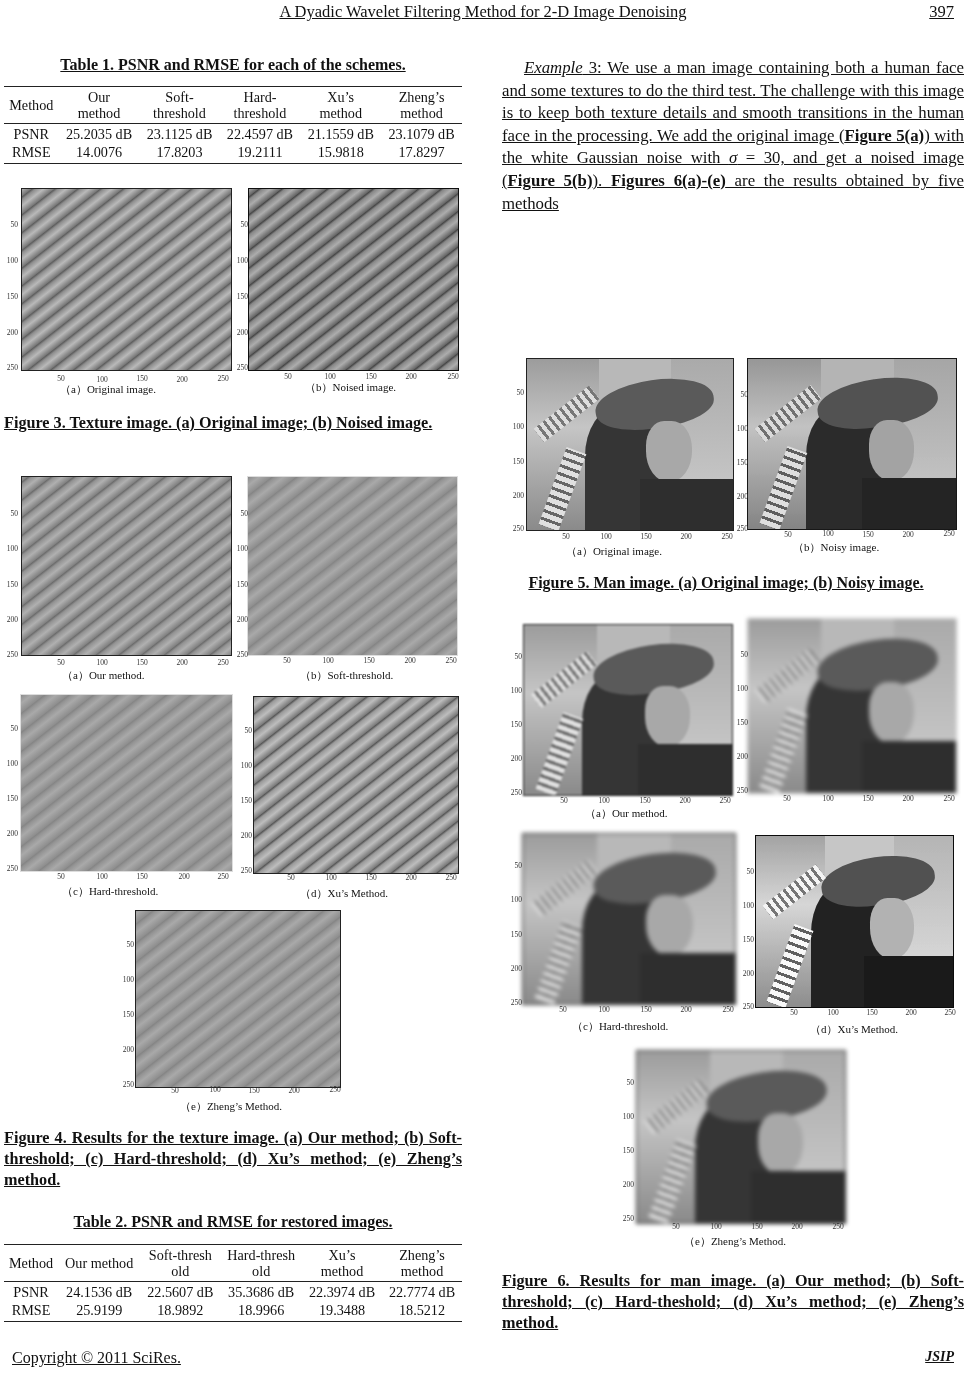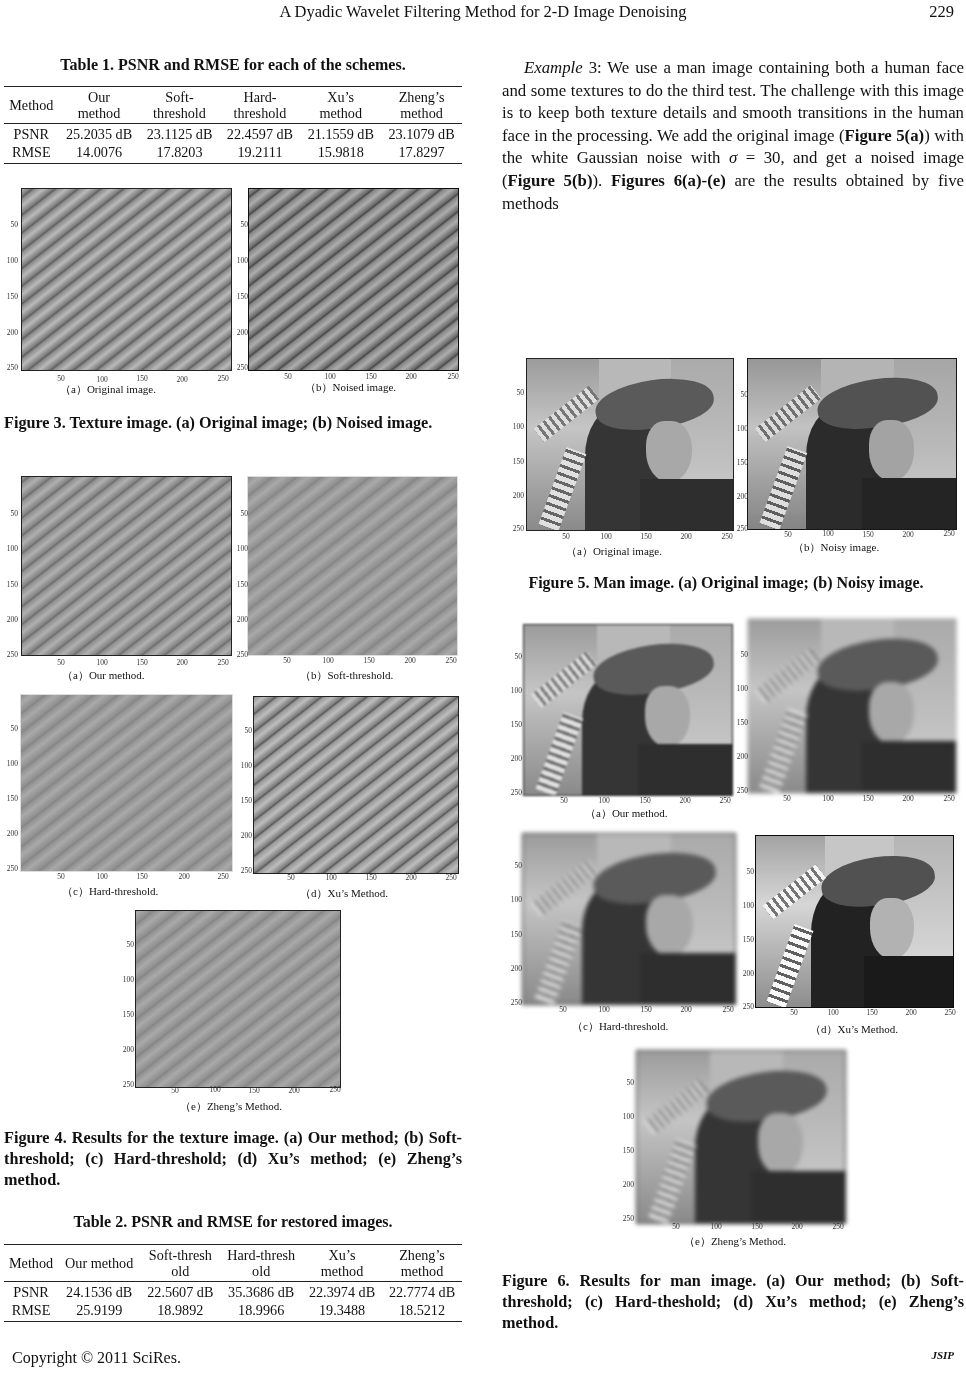--- a/index.html
+++ b/index.html
@@ -1,17 +1,17 @@
 <!DOCTYPE html>
 <html><head>
 <meta charset="utf-8">
 <style>
   html,body{margin:0;padding:0;background:#fff;}
   body{width:966px;height:1386px;position:relative;overflow:hidden;font-family:"Liberation Serif","DejaVu Serif",serif;color:#111;}
-  .abs{position:absolute;}
+  .abs{position:absolute;text-decoration:underline;}
   .hdr-title{left:0;width:966px;top:2px;text-align:center;font-size:16.5px;}
   .hdr-page{right:12px;top:2px;font-size:16.5px;}
   .cap{font-weight:bold;font-size:16px;text-align:center;}
   .capj{font-weight:bold;font-size:16.2px;text-align:justify;line-height:21px;}
   table.t{border-collapse:collapse;font-size:14.2px;position:absolute;}
   table.t td{text-align:center;padding:0 1px;line-height:16px;white-space:nowrap;}
   table.t tr.head td{border-top:1.5px solid #222;border-bottom:1px solid #222;padding-top:2px;padding-bottom:2px;}
   table.t tr.last td{border-bottom:1.5px solid #222;padding-bottom:3px;}
   table.t tr.body td{padding-top:2px;}
   .body-text{font-size:16.8px;line-height:22.6px;text-align:justify;}
@@ -35,27 +35,27 @@
   .man .hair{position:absolute;left:28%;top:28%;width:40%;height:72%;background:#353535;border-radius:40% 30% 0 0;}
   .man .face{position:absolute;left:58%;top:36%;width:22%;height:36%;border-radius:40% 45% 50% 50%;background:#a8a8a8;}
   .man .feather{position:absolute;left:6%;top:40%;width:34%;height:10%;background:repeating-linear-gradient(90deg,#ddd 0 4px,#777 4px 7px);transform:rotate(-38deg);transform-origin:left center;}
   .man .feather2{position:absolute;left:12%;top:52%;width:10%;height:48%;background:repeating-linear-gradient(0deg,#e0e0e0 0 5px,#666 5px 8px);transform:rotate(20deg);}
   .man .body{position:absolute;left:55%;top:70%;width:45%;height:30%;background:#2e2e2e;}
   .man.noisy{filter:contrast(1.1) brightness(0.95);}
   .man.blur{filter:blur(2px);}
   .man.blur1{filter:blur(0.8px);}
   .man.xu{filter:contrast(1.25);}
   .footer-l{left:12px;top:1349px;font-size:16px;}
-  .footer-r{right:12px;top:1349px;font-size:11px;font-weight:bold;font-style:italic;}
+  .footer-r{right:12px;top:1349px;font-size:14px;font-weight:bold;font-style:italic;}
 </style>
 </head>
 <body>
 
 <div class="abs hdr-title">A Dyadic Wavelet Filtering Method for 2-D Image Denoising</div>
-<div class="abs hdr-page">229</div>
+<div class="abs hdr-page">397</div>
 
 <div class="abs cap" style="left:0;width:466px;top:56px;">Table 1. PSNR and RMSE for each of the schemes.</div>
 <table class="t" style="left:4px;top:86px;width:458px;">
   <tbody>
       <tr class="head">
     <td><span>Method</span></td>
     <td><span>Our</span><br><span>method</span></td>
     <td><span>Soft-</span><br><span>threshold</span></td>
     <td><span>Hard-</span><br><span>threshold</span></td>
     <td><span>Xu’s</span><br><span>method</span></td>

